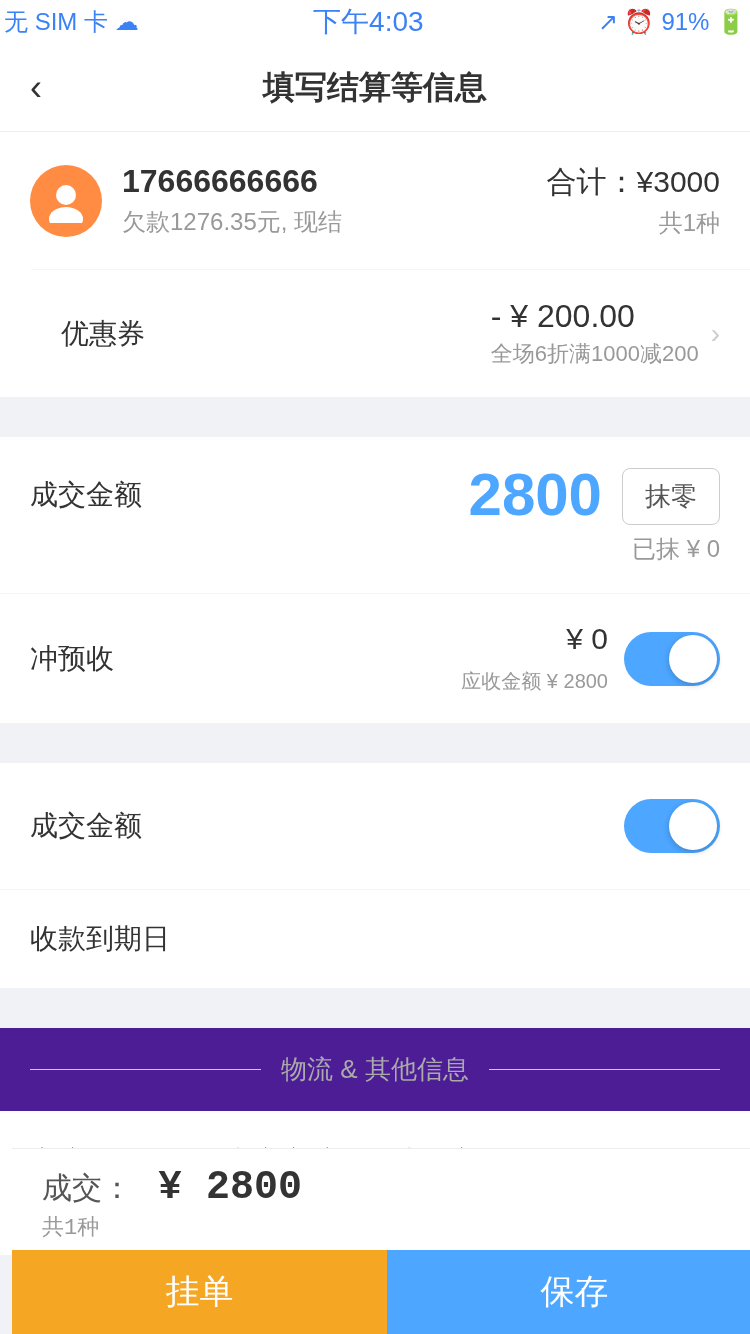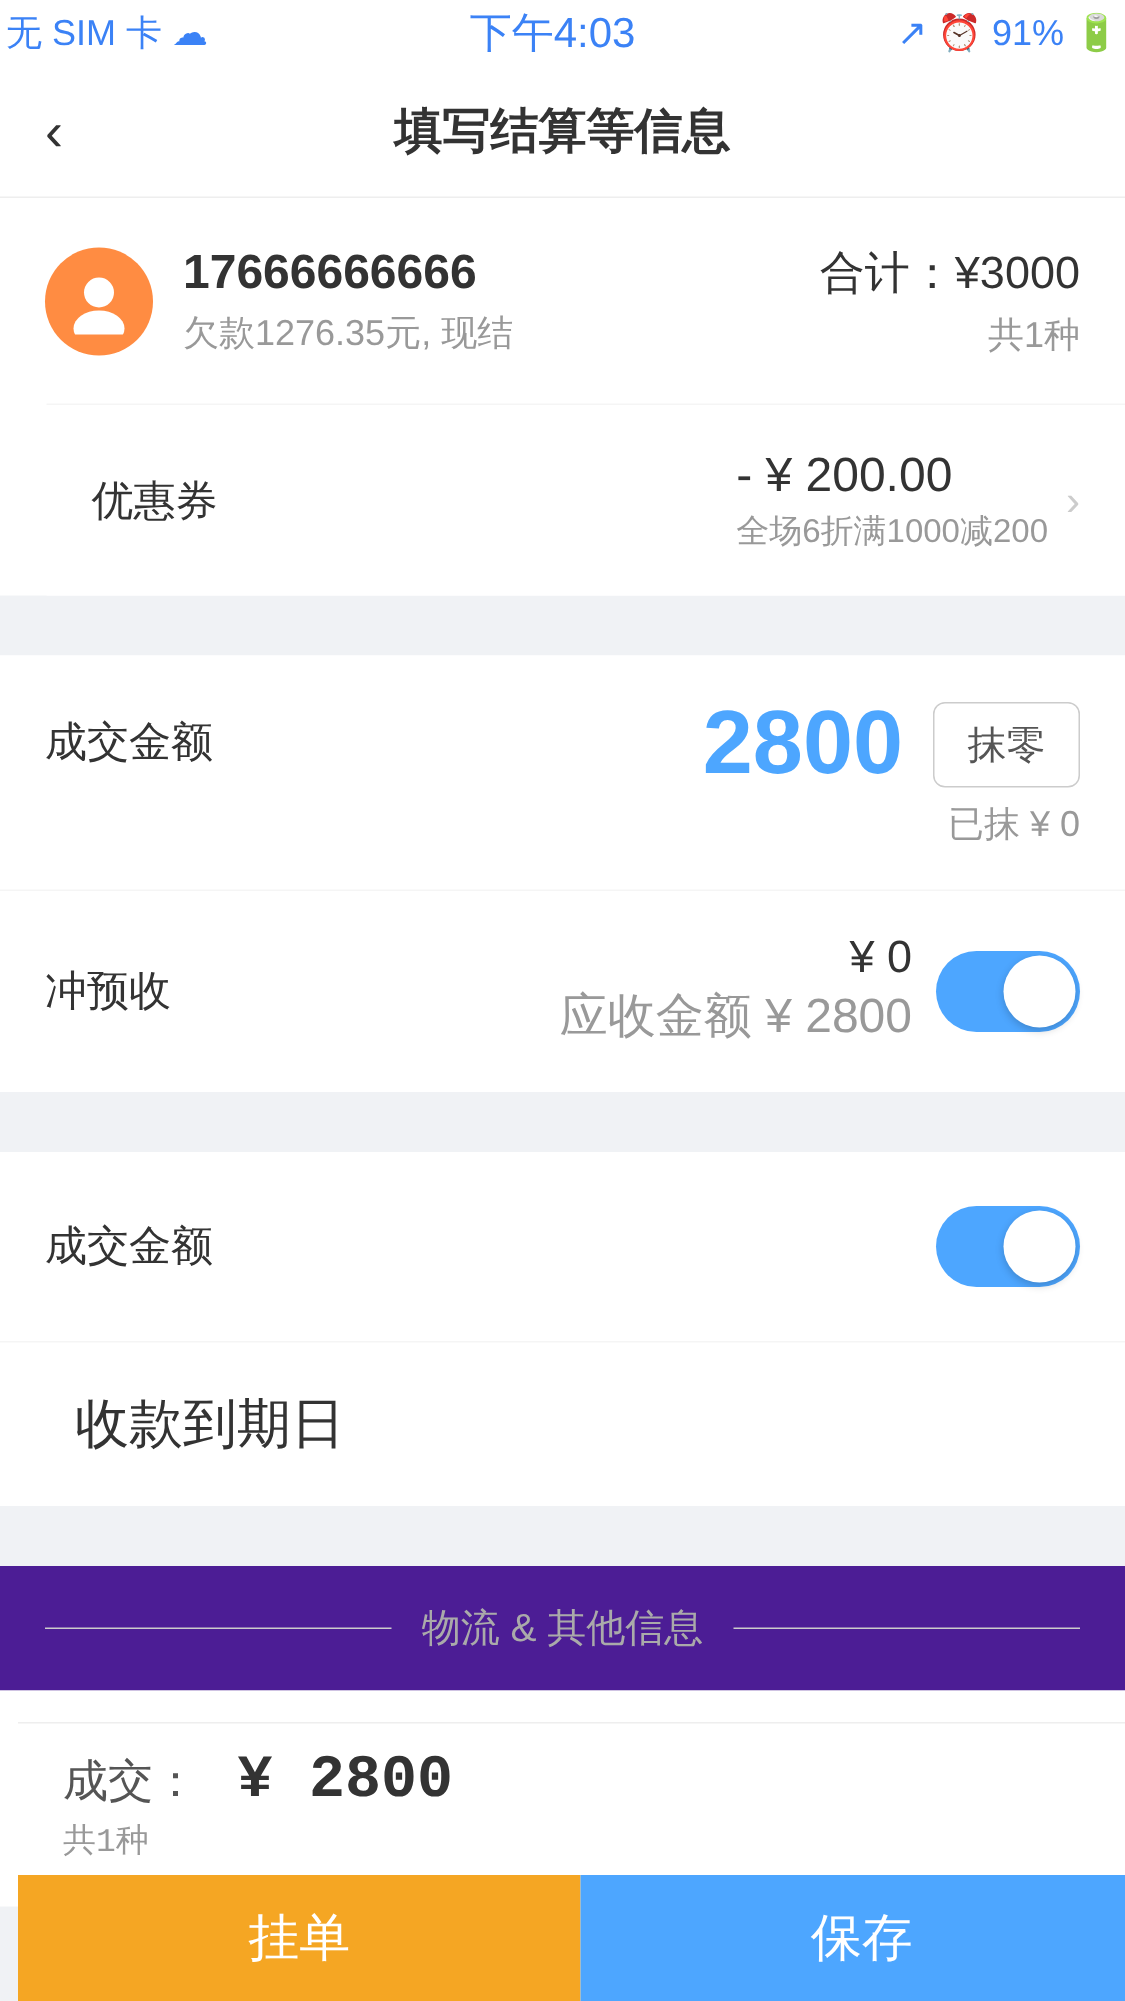--- a/index.html
+++ b/index.html
@@ -206,23 +206,23 @@
       gap: 16px;
     }
     .toggle-amount {
       text-align: right;
     }
     .toggle-val {
       font-size: 30px;
       color: #333;
     }
     .toggle-sub {
-      font-size: 32px;
-      color: #999;
-      margin-top: 0;
+      font-size: 20px;
+      color: #999;
+      margin-top: 12px;
     }
     
     .toggle-switch {
       width: 96px;
       height: 54px;
       background: #4da6ff;
       border-radius: 27px;
       position: relative;
       cursor: pointer;
     }
@@ -254,24 +254,23 @@
     
     .due-row {
       display: flex;
       align-items: center;
       padding: 30px 30px;
       background: #fff;
       border-top: 1px solid #f5f5f5;
       gap: 30px;
     }
     .due-label {
-      font-size: 36px;
+      font-size: 28px;
       color: #333;
       white-space: nowrap;
-      margin-left: 20px;
     }
     .due-value {
       font-size: 28px;
       color: #333;
     }
 
     
     .divider-text-section {
       background: #4c1d95;
       padding: 24px 30px;

